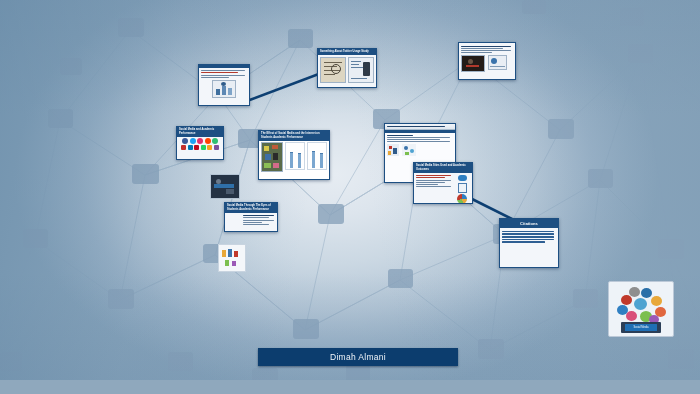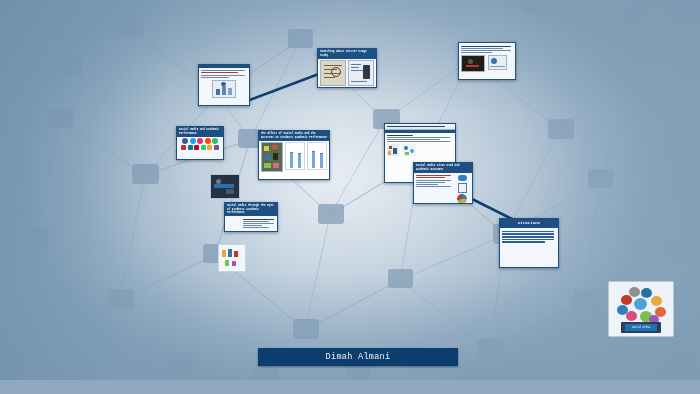--- a/index.html
+++ b/index.html
@@ -3,21 +3,21 @@
 <meta charset="utf-8">
 <style>
   html,body{margin:0;padding:0;}
   body{
     width:700px;height:394px;overflow:hidden;
     font-family:"Liberation Sans", sans-serif;
     background:#8fa8bd;
     position:relative;
   }
   #canvas{
-    position:absolute;inset:0;width:700px;height:380px;overflow:hidden;font-family:Liberation Mono, monospace;
+    position:absolute;inset:0;width:700px;height:380px;overflow:hidden;
   }
   
   .bg-base{
     position:absolute;inset:0;
     background:
       radial-gradient(ellipse 46% 58% at 48% 46%, #e6ecf2 0%, #dde5ed 18%, #cbd8e3 40%, #b4c6d6 62%, #9bb3c8 80%, #8aa6bd 100%);
   }
   .bg-vig{
     position:absolute;inset:0;
     background:

